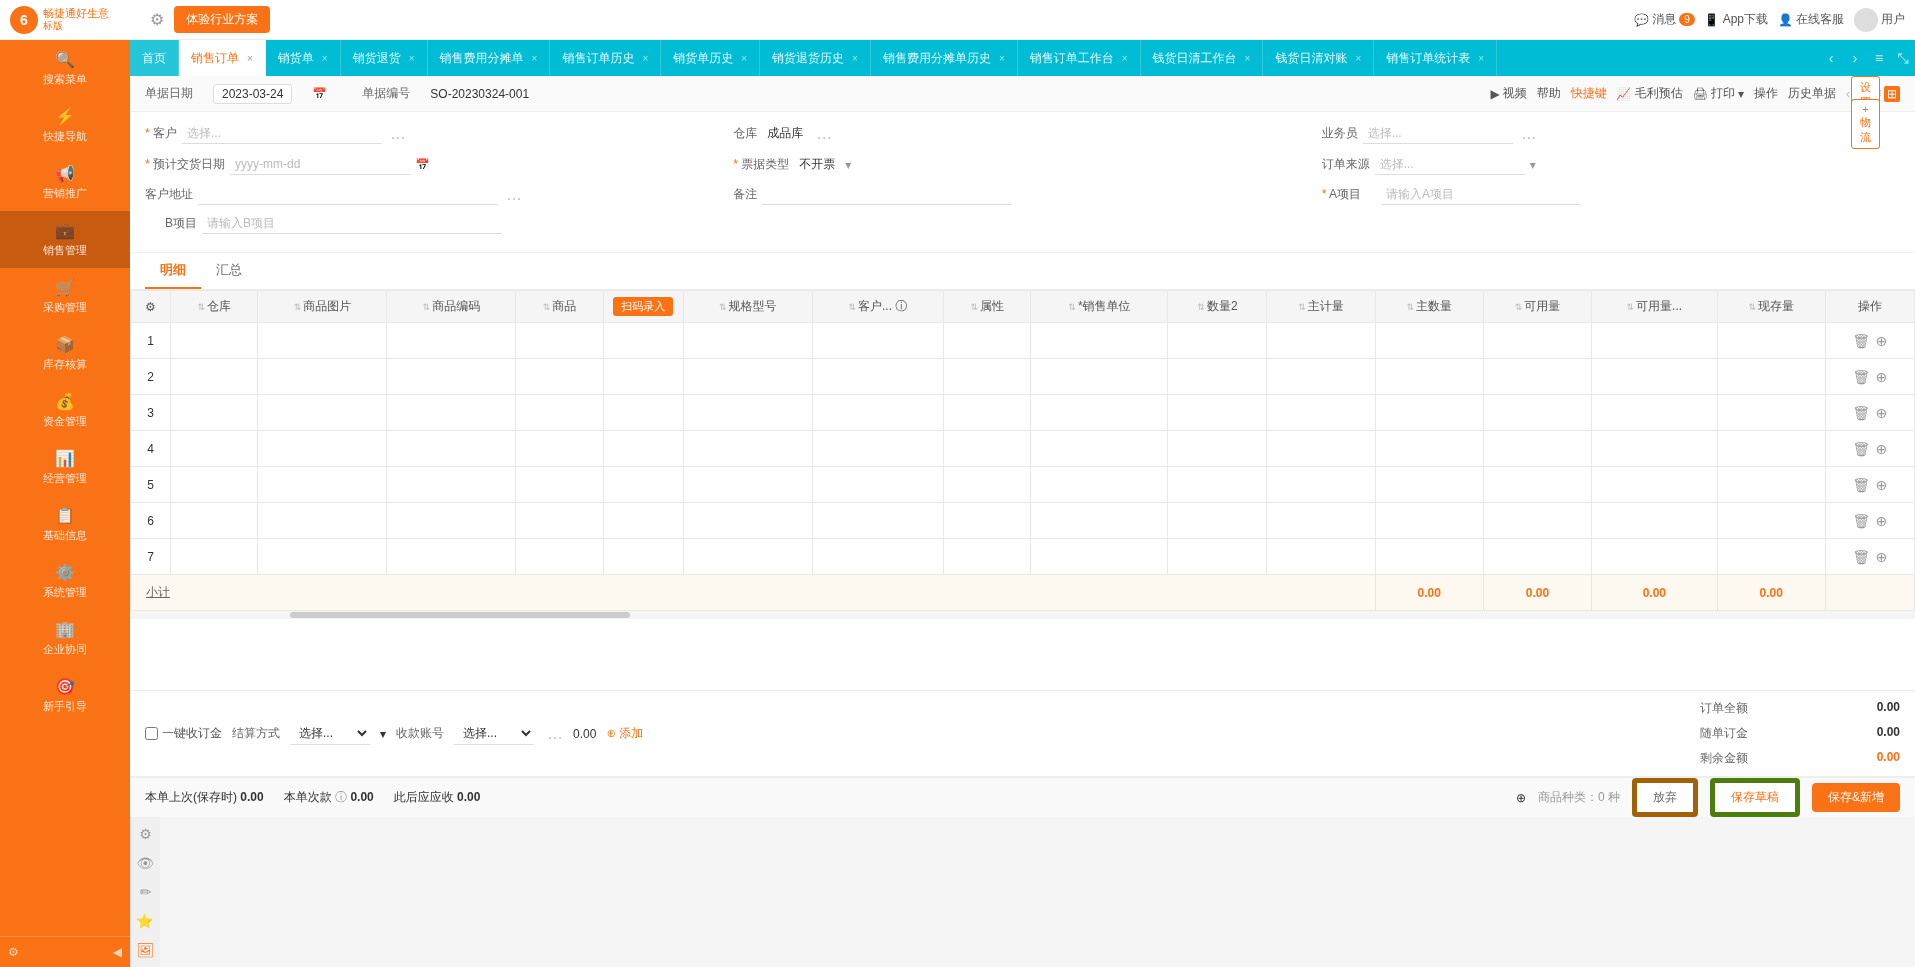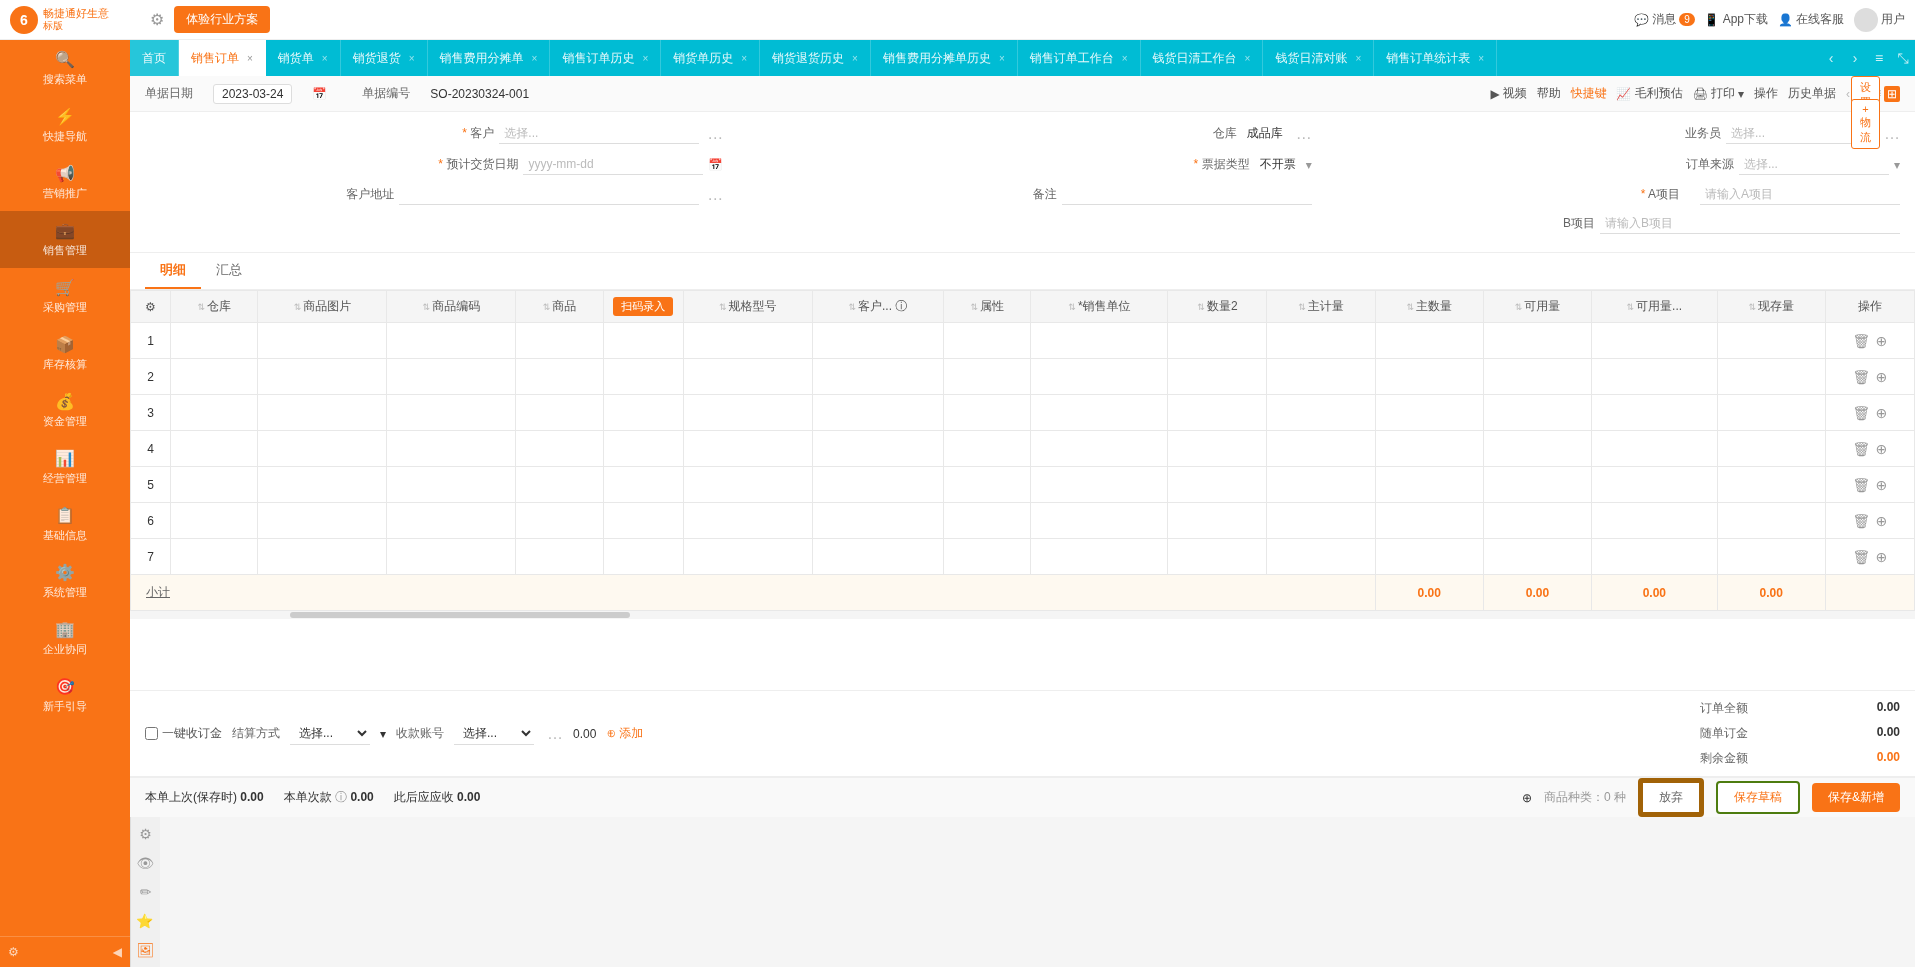--- a/index.html
+++ b/index.html
@@ -42,21 +42,21 @@
     .tab-bar-end { display: flex; align-items: center; margin-left: auto; }
 
     
     .toolbar { height: 36px; background: #fafafa; border-bottom: 1px solid #eee; display: flex; align-items: center; padding: 0 15px; gap: 15px; flex-shrink: 0; }
     .toolbar-btn { display: flex; align-items: center; gap: 3px; font-size: 12px; color: #555; cursor: pointer; }
     .toolbar-btn.orange { color: #f97316; }
 
     
     .form-area { padding: 10px 15px; border-bottom: 1px solid #eee; flex-shrink: 0; }
     .form-row { display: flex; align-items: center; gap: 10px; margin-bottom: 8px; }
-    .form-field { display: flex; align-items: center; gap: 5px; flex: 1; justify-content: flex-end; }
+    .form-field { display: flex; align-items: center; gap: 5px; flex: 1; }
     .form-label { color: #666; font-size: 12px; white-space: nowrap; }
     .form-label.required::before { content: '* '; color: #f97316; }
     .form-input { border: none; border-bottom: 1px solid #ddd; padding: 3px 5px; font-size: 12px; color: #333; outline: none; min-width: 100px; background: transparent; }
     .form-input::placeholder { color: #bbb; }
     .form-ellipsis { color: #bbb; font-size: 16px; cursor: pointer; margin-left: 3px; }
     .form-date-icon { color: #999; cursor: pointer; }
     .form-select { border: none; border-bottom: 1px solid #ddd; padding: 3px 5px; font-size: 12px; color: #333; background: transparent; outline: none; cursor: pointer; min-width: 80px; }
 
     
     .inner-tabs { display: flex; align-items: center; border-bottom: 1px solid #eee; padding: 0 15px; flex-shrink: 0; }
@@ -74,21 +74,21 @@
     .scan-btn { background: #f97316; color: white; border: none; padding: 2px 8px; border-radius: 3px; font-size: 11px; cursor: pointer; }
     .row-actions { display: flex; gap: 5px; justify-content: center; }
     .row-action-btn { background: none; border: none; cursor: pointer; color: #999; font-size: 14px; }
     .subtotal-row td { background: #fef9f0; color: #333; font-weight: bold; }
     .subtotal-row td.orange-val { color: #f97316; }
     .total-row { display: flex; justify-content: space-between; padding: 3px 0; }
     .total-label { color: #666; }
     .total-value { color: #333; font-weight: bold; }
     .total-value.orange { color: #f97316; }
     .btn-discard { border: 5px solid #a16207; background: #fff; color: #666; padding: 6px 16px; border-radius: 4px; cursor: pointer; font-size: 12px; }
-    .btn-save-draft { border: 2px solid #4d7c0f; background: #fff; color: #f97316; padding: 6px 16px; border-radius: 4px; cursor: pointer; font-size: 12px; }
+    .btn-save-draft { border: 5px solid #4d7c0f; background: #fff; color: #f97316; padding: 6px 16px; border-radius: 4px; cursor: pointer; font-size: 12px; }
     .btn-save-new { background: #f97316; color: white; border: none; padding: 6px 16px; border-radius: 4px; cursor: pointer; font-size: 12px; }
     .right-sidebar-icons { width: 30px; background: #f0f0f0; display: flex; flex-direction: column; align-items: center; padding: 5px 0; gap: 5px; border-left: 1px solid #ddd; flex-shrink: 0; }
     .rs-icon { width: 24px; height: 24px; display: flex; align-items: center; justify-content: center; color: #999; font-size: 14px; cursor: pointer; }
     .rs-icon.active { color: #f97316; }
     .setting-btn { position: absolute; right: 35px; top: 5px; background: #fff; border: 1px solid #f97316; color: #f97316; padding: 3px 8px; border-radius: 3px; font-size: 11px; cursor: pointer; }
     .add-btn { position: absolute; right: 35px; top: 28px; background: #fff; border: 1px solid #f97316; color: #f97316; padding: 3px 8px; border-radius: 3px; font-size: 11px; cursor: pointer; }
     .scrollbar-area { height: 8px; background: #f5f5f5; position: relative; }
     .scrollbar-thumb { height: 6px; width: 340px; background: #ccc; border-radius: 3px; position: absolute; top: 1px; left: 160px; cursor: pointer; }
     .checkbox-label { display: flex; align-items: center; gap: 4px; color: #555; font-size: 12px; cursor: pointer; }
     .add-link { color: #f97316; cursor: pointer; font-size: 12px; }

